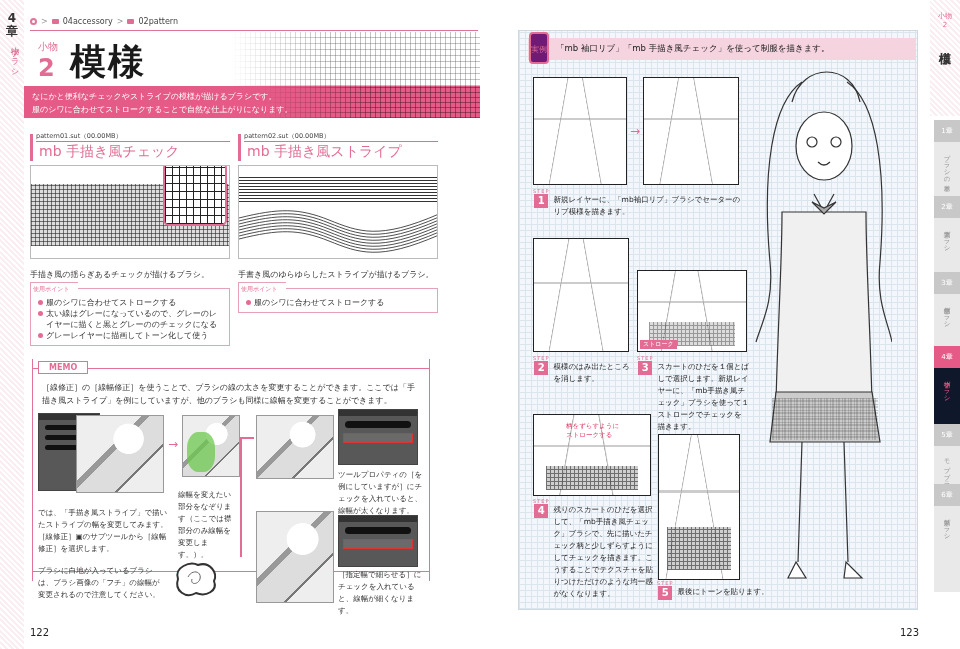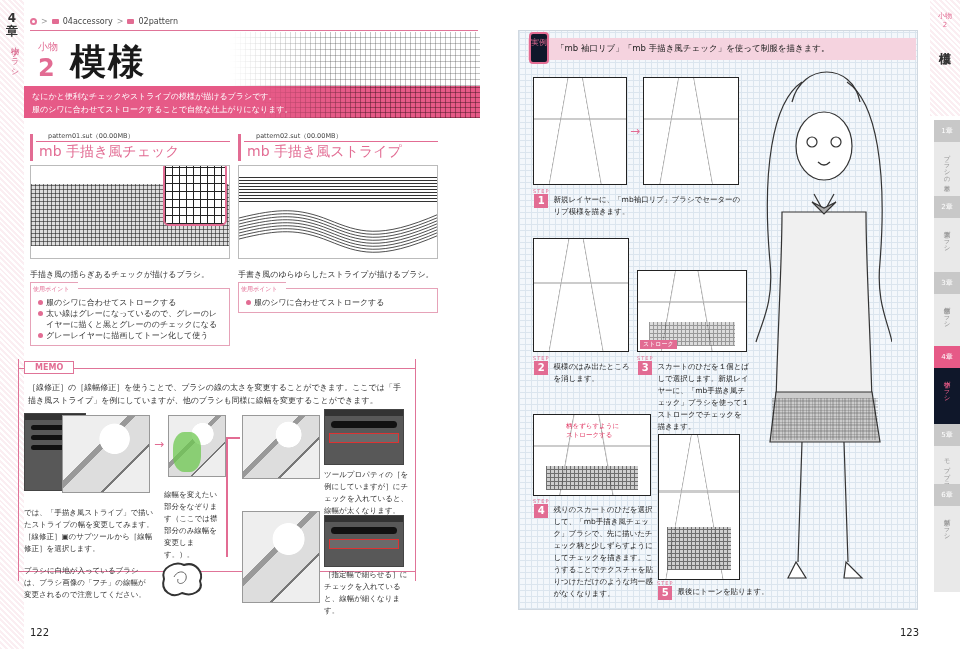--- a/index.html
+++ b/index.html
@@ -25,54 +25,54 @@
 .kobutsu{left:38px;top:40px;font-size:10px;color:#e26c93}
 .bignum{left:38px;top:54px;font-size:24px;font-weight:bold;color:#e26c93}
 .title{left:70px;top:38px;font-size:36px;font-weight:bold;color:#1a1a1a;letter-spacing:2px}
 .pinkband{left:24px;top:86px;width:456px;height:32px;background:#e65a87}
 .bandplaid{left:260px;top:86px;width:220px;height:32px;
  background:repeating-linear-gradient(90deg,rgba(60,20,30,.45) 0 1px,transparent 1px 5px),repeating-linear-gradient(0deg,rgba(60,20,30,.45) 0 1px,transparent 1px 5px);
  -webkit-mask-image:linear-gradient(90deg,transparent,#000 50%);mask-image:linear-gradient(90deg,transparent,#000 50%)}
 .bandtext{left:32px;top:90px;font-size:8px;color:#fff;line-height:13px}
 
 .card{width:200px}
-.file{font-size:6.5px;color:#444;padding-left:18px}
+.file{font-size:6.5px;color:#444;padding-left:6px}
 .bname{font-size:14px;font-weight:normal;color:#e26c93;padding-left:6px;border-left:3px solid #e26c93;margin-top:-8px;padding-top:9px}
 .fileline{height:1px;background:#e26c93;margin-left:6px}
 .preview{position:relative;border:1px solid #bbb;height:94px;margin-top:4px;background:#fff;overflow:hidden}
 .checkband{position:absolute;left:0;top:18px;width:100%;height:62px;
  background:repeating-linear-gradient(90deg,rgba(40,40,40,.6) 0 1px,transparent 1px 4px),repeating-linear-gradient(0deg,rgba(40,40,40,.6) 0 1px,transparent 1px 4px),#ddd}
 .zoombox{position:absolute;border:2px solid #e26c93;border-radius:6px;background:
  repeating-linear-gradient(90deg,#222 0 1px,transparent 1px 7px),repeating-linear-gradient(0deg,#222 0 1px,transparent 1px 8px),#fff}
 .stripeband{position:absolute;left:0;top:10px;width:100%;height:26px;background:repeating-linear-gradient(0deg,#333 0 1px,#fff 1px 3px)}
 .desc{font-size:8px;color:#333;font-family:"DejaVu Serif",serif;margin-top:10px}
 .point{position:relative;border:1px solid #e6a2b8;margin-top:8px;padding:8px 6px 4px 6px;font-size:8px;line-height:11px;color:#333}
 .point .lbl{position:absolute;left:-1px;top:-7px;background:#fff;font-size:6px;color:#e26c93;padding:0 8px 0 2px;border:1px solid #e6a2b8;border-bottom:none;border-right:none}
 .point li{list-style:none;padding-left:9px;position:relative}
 .point li:before{content:"";position:absolute;left:1px;top:3px;width:5px;height:5px;border-radius:50%;background:#e26c93}
 
-.memo{left:18px;top:368px;width:398px;height:204px;border-top:1px solid #e07498;border-bottom:1px solid #e07498}
+.memo{left:32px;top:368px;width:398px;height:204px;border-top:1px solid #e07498;border-bottom:1px solid #e07498}
 .memo .vl{position:absolute;top:-10px;bottom:-10px;width:1px;background:#e07498}
 .memolbl{position:absolute;left:6px;top:-8px;font-size:8px;font-weight:bold;color:#e26c93;border:1px solid #e07498;background:#fff;padding:1px 10px}
 .memotext{position:absolute;left:10px;top:12px;width:380px;font-size:8px;line-height:13px;color:#333}
 .shot{position:absolute;background:#fff;border:1px solid #999;overflow:hidden}
 .manga{background:
  radial-gradient(circle at 60% 30%,#fff 0 20%,transparent 21%),
  linear-gradient(135deg,#eee 0 40%,#999 40% 45%,#ddd 45% 70%,#777 70% 72%,#eee 72%);}
 .panel{background:#585858;border:1px solid #444}
 .panel .bar{height:6px;background:#333}
 .panel .stroke{height:5px;margin:5px 6px;border-radius:4px;background:#111}
 .redbox{border:1px solid #d33;height:10px;margin:3px 4px;background:#6a6a6a}
 .smtext{position:absolute;font-size:7.5px;line-height:12px;color:#333}
 .arrow{position:absolute;color:#e26c93;font-size:12px}
 
 .rgrid{left:518px;top:30px;width:400px;height:580px;border:1px solid #d0d8e0;
  background:repeating-linear-gradient(90deg,#dbe5ee 0 1px,transparent 1px 6px),repeating-linear-gradient(0deg,#dbe5ee 0 1px,transparent 1px 6px),#f3f7fb}
 .exhead{left:528px;top:38px;width:388px;height:22px;background:#f5d3df}
-.jitsu{left:529px;top:32px;width:20px;height:32px;border:2px solid #e26c93;border-radius:4px;background:#0f172a;font-size:8px;color:#e26c93;text-align:center;line-height:12px;padding-top:3px}
+.jitsu{left:529px;top:32px;width:20px;height:32px;border:2px solid #e26c93;border-radius:4px;background:#701a75;font-size:8px;color:#e26c93;text-align:center;line-height:12px;padding-top:10px}
 .extext{left:556px;top:43px;font-size:8.5px;color:#222}
 .mframe{position:absolute;border:1.5px solid #222;background:#fff;overflow:hidden}
 .mframe .sk{position:absolute;inset:0;background:
  linear-gradient(100deg,transparent 30%,#aaa 30.5%,transparent 31.5%),
  linear-gradient(80deg,transparent 60%,#aaa 60.5%,transparent 61.5%),
  linear-gradient(0deg,transparent 60%,#ccc 60%,#ccc 62%,transparent 62%)}
 .mframe .sk2{position:absolute;left:10%;right:10%;bottom:6%;height:30%;background:repeating-linear-gradient(90deg,#333 0 1px,transparent 1px 4px),repeating-linear-gradient(0deg,#333 0 1px,transparent 1px 4px),#bbb;opacity:.7}
 .step{position:absolute;display:flex;gap:4px}
 .step .sn{display:flex;flex-direction:column;align-items:center}
 .step .sl{font-size:5px;color:#e26c93;letter-spacing:1px;align-self:flex-start}

